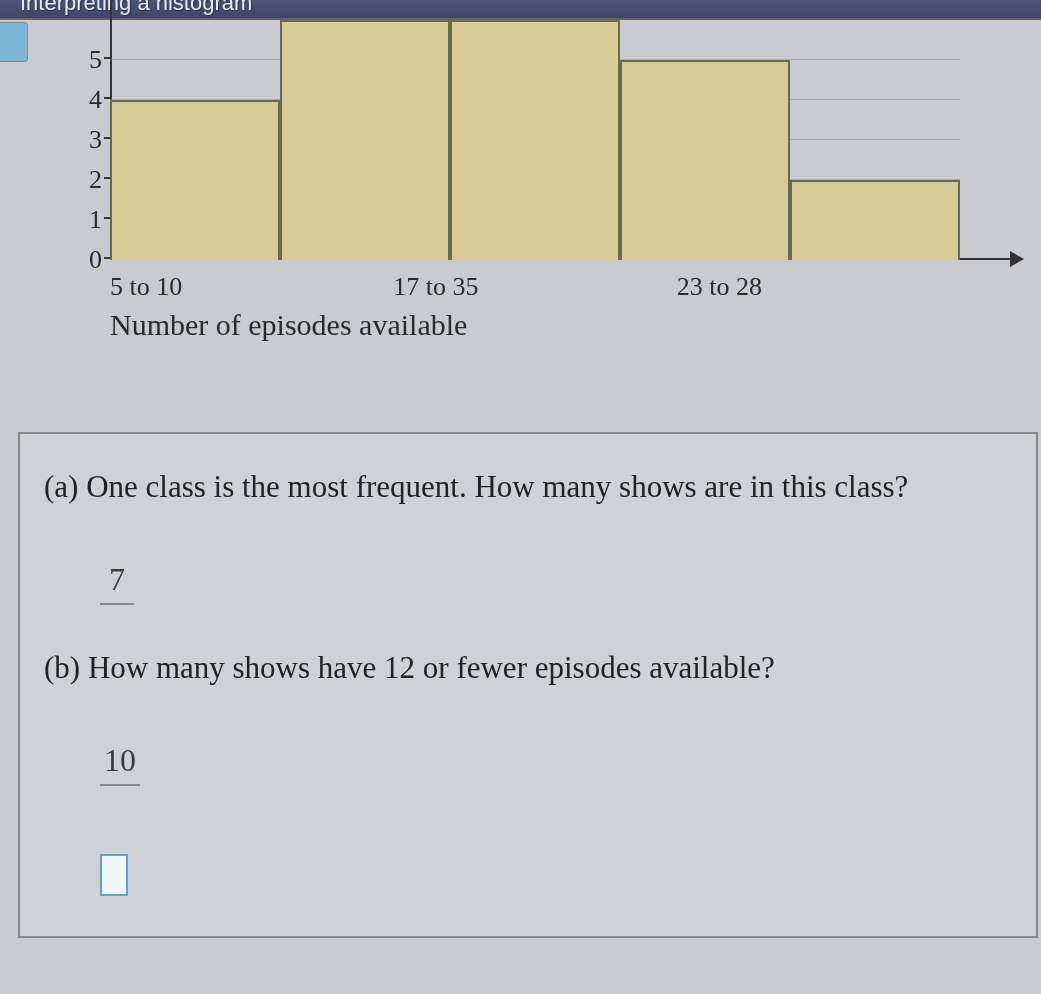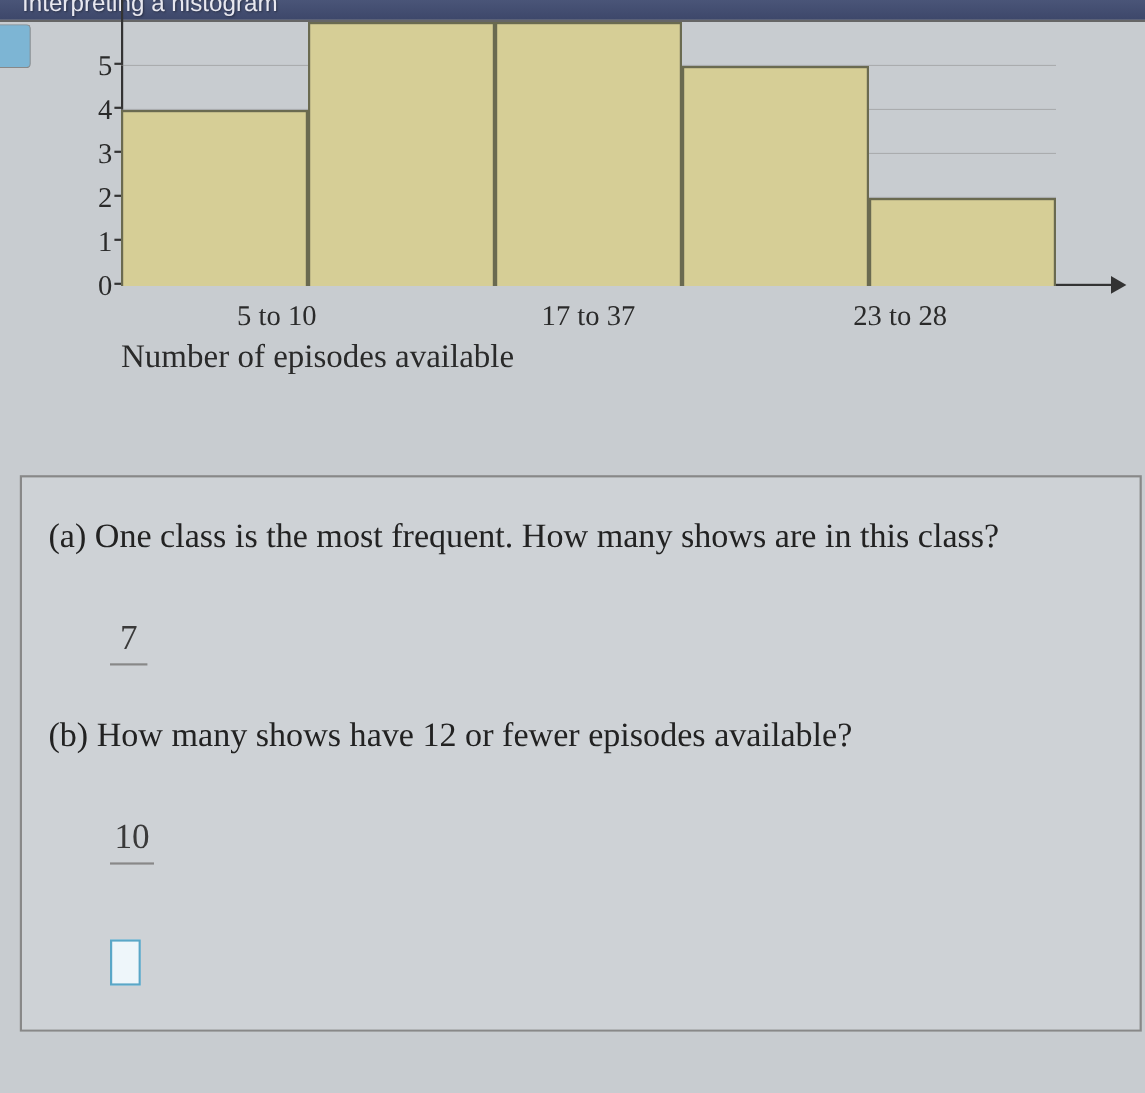--- a/index.html
+++ b/index.html
@@ -108,21 +108,21 @@
     margin: 0;
   }
   .xticklabels {
     display: flex;
     margin-left: 30px;
     width: 850px;
     margin-top: 12px;
   }
   .xticklabel {
     flex: 1;
-    text-align: center;
+    text-align: left;
     font-size: 26px;
     color: #2a2a2a;
   }
   .xlabel {
     font-size: 30px;
     color: #2a2a2a;
     margin-top: 6px;
     margin-left: 30px;
     width: 850px;
   }
@@ -195,21 +195,21 @@
     <div class="bars" id="bars">
         <div class="bar" style="height: 66.6667%;"></div>
         <div class="bar" style="height: 100%;"></div>
         <div class="bar" style="height: 100%;"></div>
         <div class="bar" style="height: 83.3333%;"></div>
         <div class="bar" style="height: 33.3333%;"></div>
       </div>
   </div>
   <div class="xticklabels" id="xticklabels">
       <div class="xticklabel">5 to 10</div>
-      <div class="xticklabel">17 to 37</div>
+      <div class="xticklabel">17 to 35</div>
       <div class="xticklabel">23 to 28</div>
     </div>
   <div class="xlabel">Number of episodes available</div>
 </div>
 
 <div class="question-box">
 
   <div class="q-part">(a) One class is the most frequent. How many shows are in this class?</div>
   <div><span class="answer">7</span></div>
 

